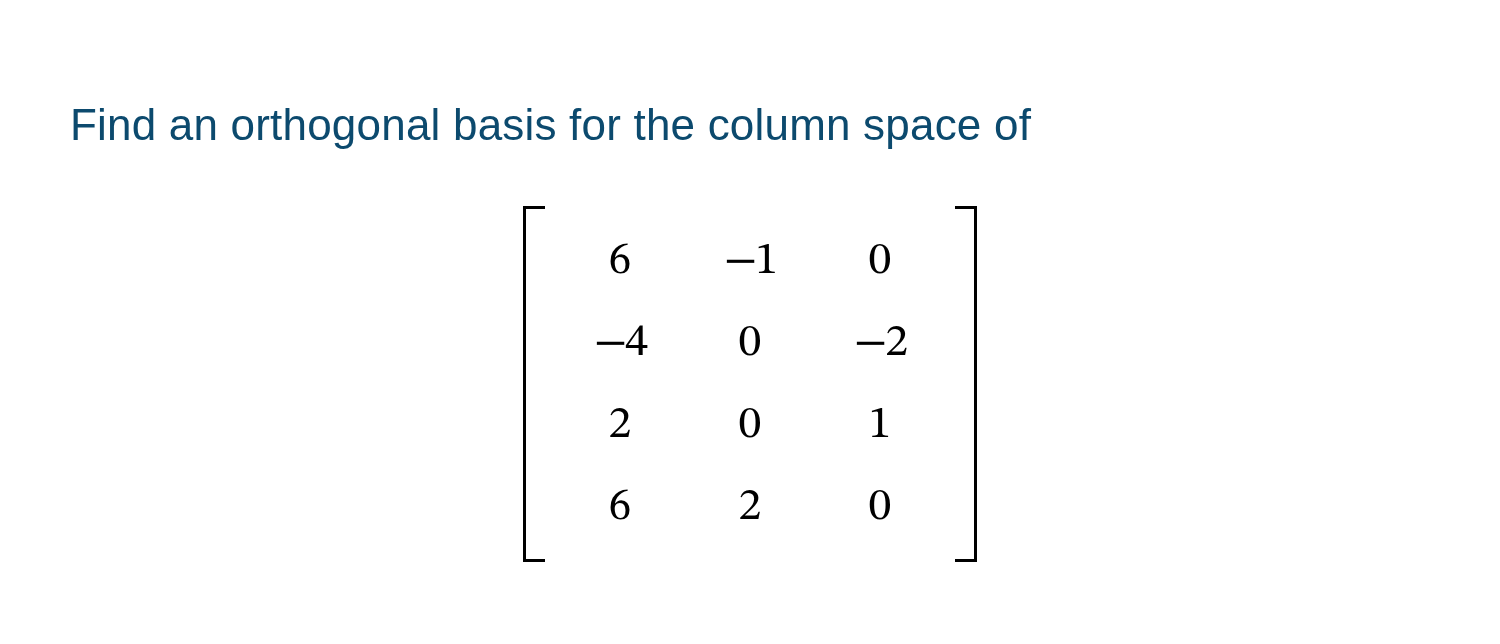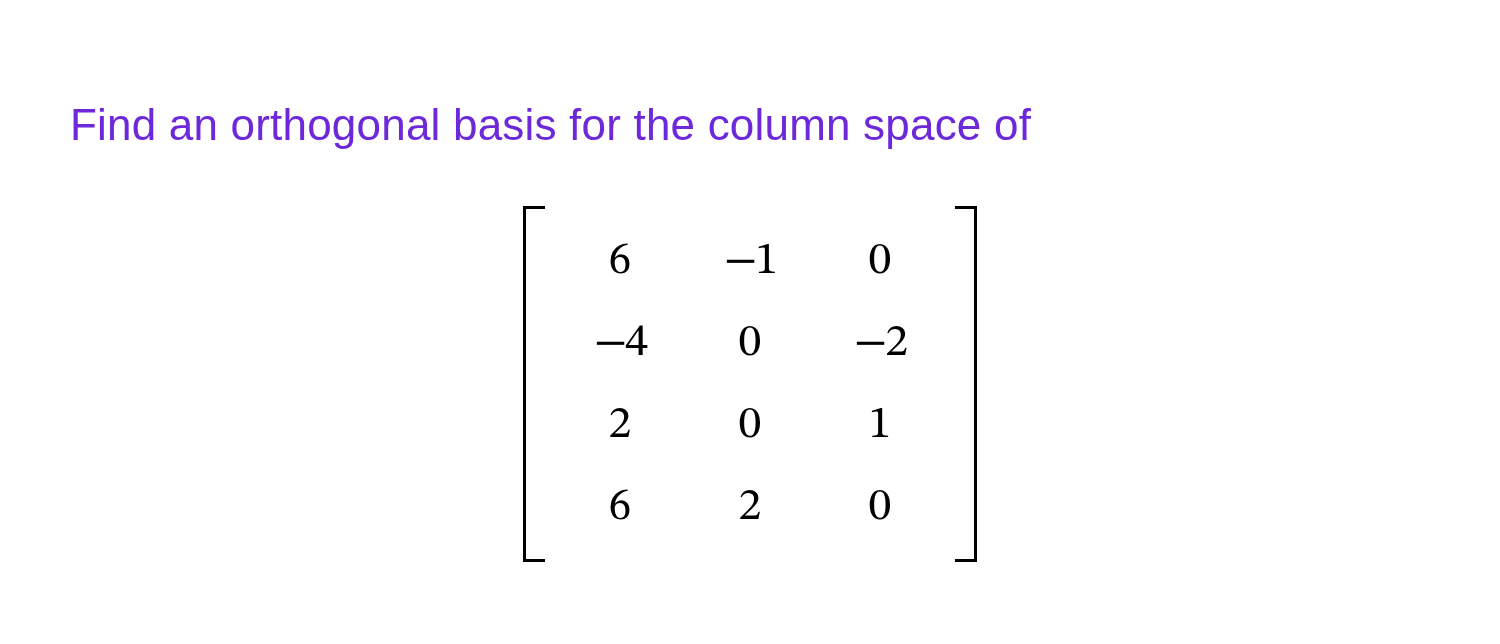--- a/index.html
+++ b/index.html
@@ -9,21 +9,21 @@
     }
     body {
       width: 1500px;
       height: 644px;
       background: #ffffff;
       font-family: -apple-system, BlinkMacSystemFont, "Segoe UI", Helvetica, Arial, sans-serif;
       padding: 100px 70px 0 70px;
     }
     .prompt {
       font-size: 44px;
-      color: #6d28d9;
+      color: #0c4a6e;
       letter-spacing: 0.2px;
       margin-bottom: 56px;
     }
     .matrix-wrap {
       display: flex;
       justify-content: center;
     }
     .matrix {
       display: flex;
       align-items: stretch;

